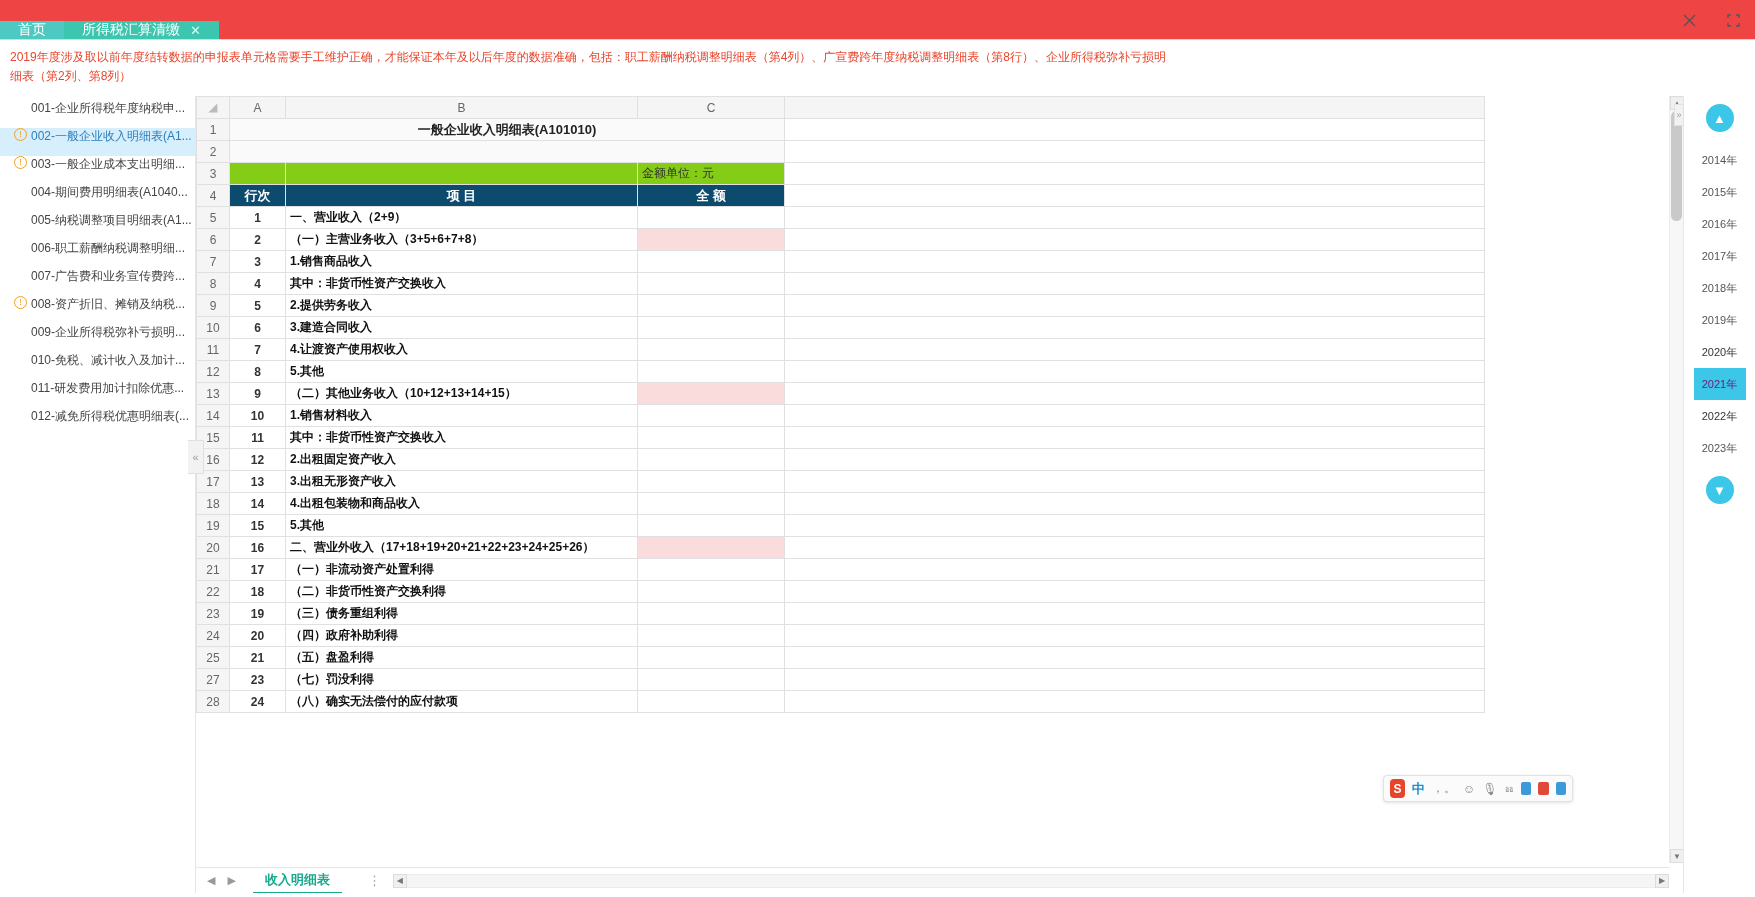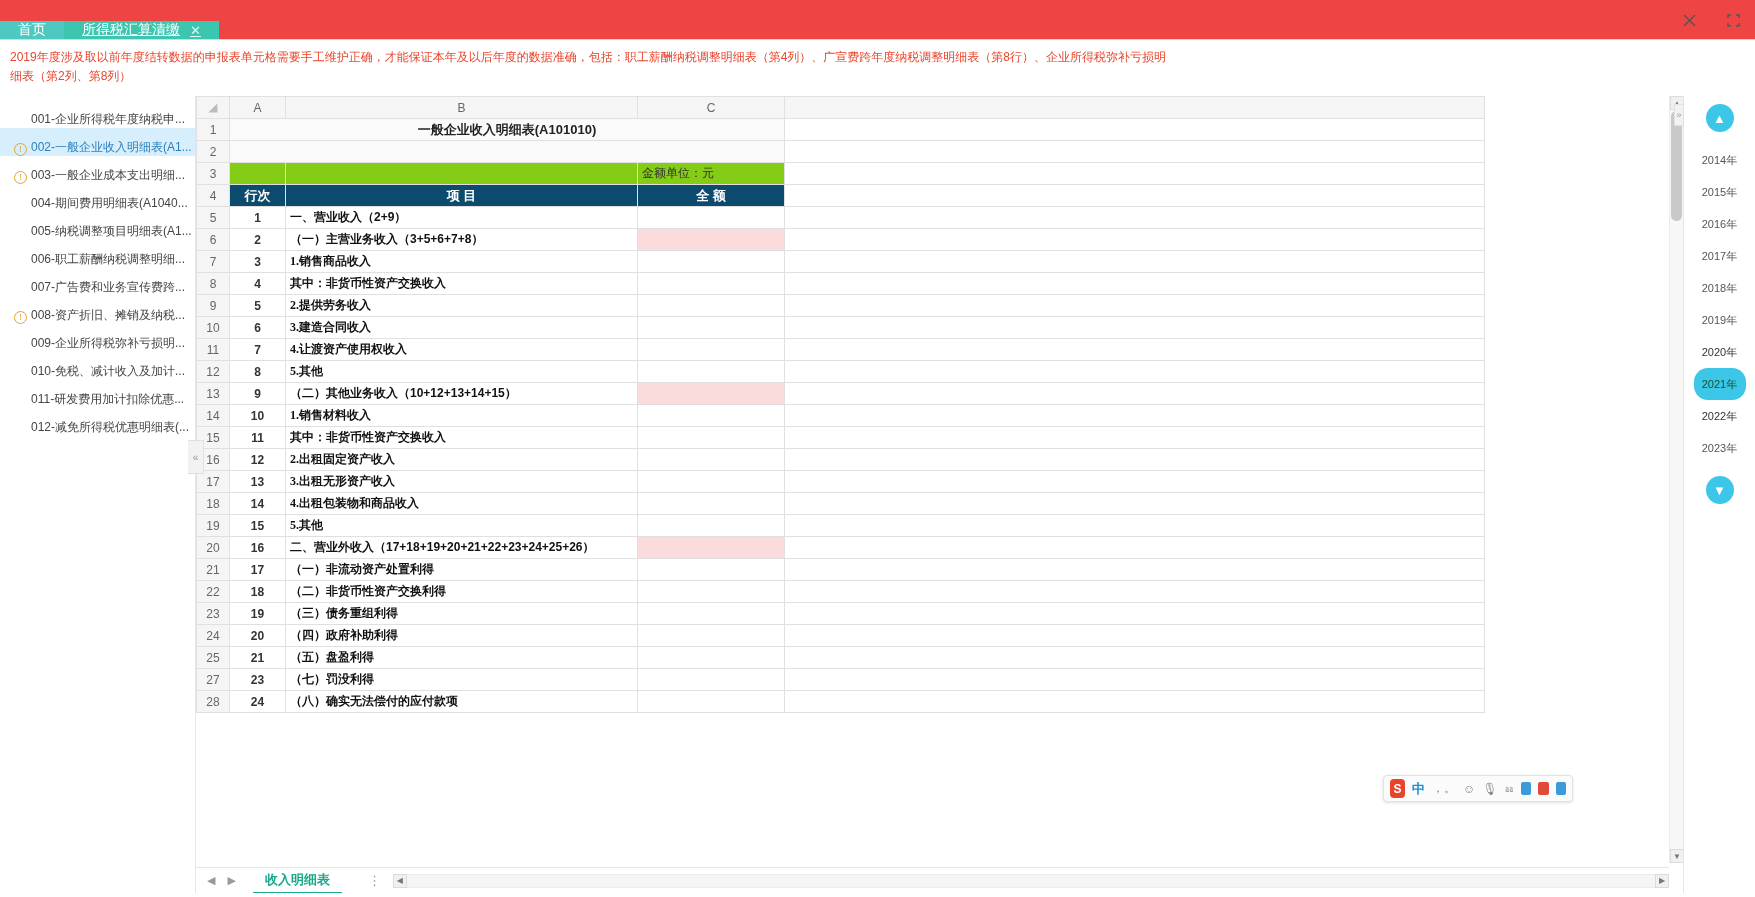--- a/index.html
+++ b/index.html
@@ -29,21 +29,20 @@
     white-space: nowrap;
   }
   .tab.home {
     background: #4ec9c1;
     color: #ffffff;
   }
   .tab.active {
     background: #3cc6b0;
     color: #ffffff;
     font-weight: normal;
-    text-decoration: underline;
   }
   .tab .close {
     margin-left: 10px;
     font-size: 13px;
     opacity: .85;
   }
   .win-buttons {
     position: absolute; right: 0; top: 0;
     height: 40px; display: flex; align-items: center;
   }
@@ -89,21 +88,21 @@
   .sidebar {
     width: 196px;
     flex: 0 0 196px;
     border-right: 1px solid #e6e6e6;
     padding-top: 4px;
     position: relative;
     background: #fff;
   }
   .side-item {
     height: 28px;
-    display: flex; align-items: flex-end;
+    display: flex; align-items: flex-start;
     padding: 0 14px 0 14px;
     font-size: 12px;
     color: #444;
     cursor: pointer;
     white-space: nowrap;
     overflow: hidden;
   }
   .side-item .warn {
     width: 13px; height: 13px; flex: 0 0 13px;
     margin-right: 4px;
@@ -200,21 +199,21 @@
     text-align: center;
     font-size: 13px;
     height: 26px;
   }
   td.num { text-align: center; font-weight: bold; font-size: 12px; }
   td.lbl { font-weight: bold; font-size: 12px; color: #111; }
   td.amt { background: #ffffff; }
   td.amt.hl { background: #fbdcdc; }
   .ind0 { padding-left: 6px; }
   .ind1 { padding-left: 22px; }
-  .ind2 { padding-left: 40px; font-family: Liberation Serif, serif; }
+  .ind2 { padding-left: 40px; }
   .tall { height: 38px; }
 
   
   .hbar {
     position: absolute;
     left: 0; right: 14px; bottom: 0;
     height: 26px;
     border-top: 1px solid #e6e6e6;
     display: flex; align-items: center;
     background: #fff;
@@ -294,22 +293,22 @@
   }
   .rail-btn.down { margin-top: 12px; }
   .year {
     height: 32px;
     display: flex; align-items: center; justify-content: center;
     font-size: 11px; color: #555;
     cursor: pointer;
   }
   .year.active {
     background: #3cc6e8;
-    color: #14532d;
-    border-radius: 14px;
+    color: #701a75;
+    border-radius: 0;
     width: 52px; margin: 0 auto;
   }
   .year.em { color: #333; }
 
   
   .rail-handle {
     position: absolute;
     left: -10px; top: 8px;
     width: 10px; height: 22px;
     background: #f2f2f2; border: 1px solid #e2e2e2;

